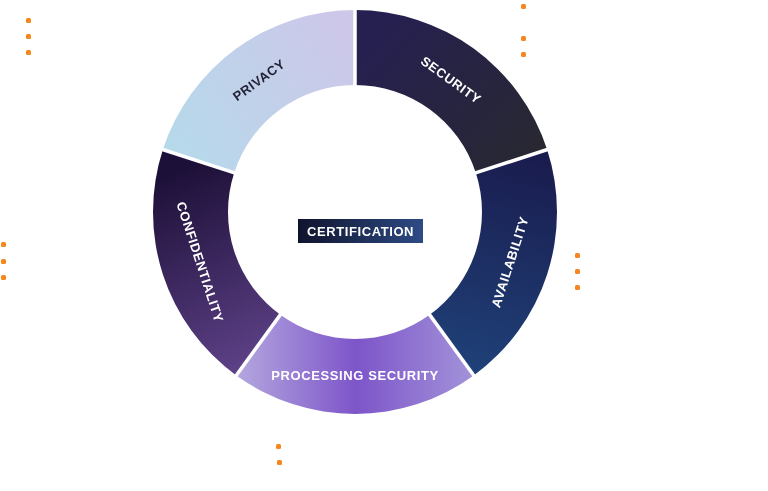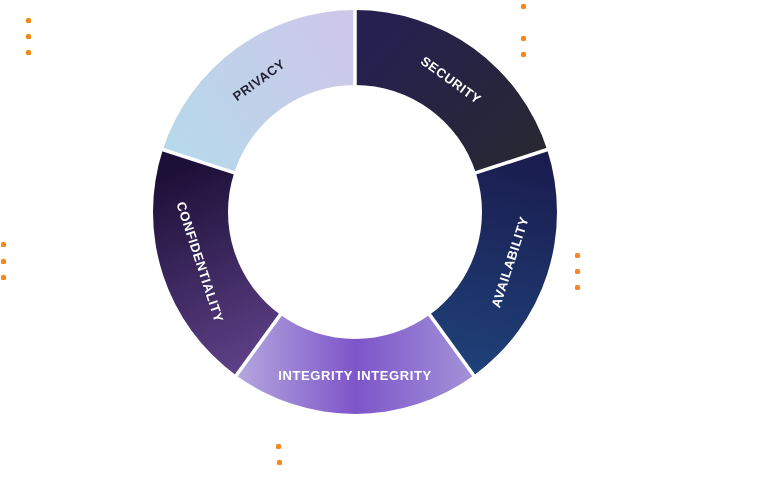--- a/index.html
+++ b/index.html
@@ -56,24 +56,25 @@
       <path d="M 162.88658370837896 149.57856713626066 A 202 202 0 0 1 354.99999999999994 10 L 354.99999999999994 85 A 127 127 0 0 0 234.2158224305155 172.7548417143817 Z" fill="url(#grad4)"></path>
       <line x1="355" y1="91" x2="355" y2="4" stroke="#ffffff" stroke-width="3.5"></line>
       <line x1="470.07783847171356" y1="174.60894368063134" x2="552.819755389392" y2="147.72446517001094" stroke="#ffffff" stroke-width="3.5"></line>
       <line x1="426.1220155273893" y1="309.89105631936866" x2="477.2593324768344" y2="380.27553482998906" stroke="#ffffff" stroke-width="3.5"></line>
       <line x1="283.87798447261076" y1="309.89105631936866" x2="232.7406675231656" y2="380.27553482998906" stroke="#ffffff" stroke-width="3.5"></line>
       <line x1="239.9221615282864" y1="174.6089436806314" x2="157.18024461060804" y2="147.72446517001097" stroke="#ffffff" stroke-width="3.5"></line>
     </svg>
   <div id="labels">
       <div class="seg-label" style="left: 450.809px; top: 80.1302px; color: rgb(255, 255, 255); transform: translate(-50%, -50%) rotate(36deg);">SECURITY</div>
       <div class="seg-label" style="left: 510.022px; top: 262.37px; color: rgb(255, 255, 255); transform: translate(-50%, -50%) rotate(-72deg);">AVAILABILITY</div>
-      <div class="seg-label" style="left: 355px; top: 375px; color: rgb(255, 255, 255); transform: translate(-50%, -50%) rotate(0deg);">INTEGRITY INTEGRITY</div>
+      <div class="seg-label" style="left: 355px; top: 375px; color: rgb(255, 255, 255); transform: translate(-50%, -50%) rotate(0deg);">PROCESSING SECURITY</div>
       <div class="seg-label" style="left: 199.978px; top: 262.37px; color: rgb(255, 255, 255); transform: translate(-50%, -50%) rotate(72deg);">CONFIDENTIALITY</div>
       <div class="seg-label" style="left: 259.191px; top: 80.1302px; color: rgb(34, 35, 54); transform: translate(-50%, -50%) rotate(324deg);">PRIVACY</div>
     </div>
+  <div class="badge" id="center-badge" style="left: 298px; top: 219px; width: 125px; height: 24px; color: rgb(255, 255, 255); background: linear-gradient(90deg, rgb(16, 19, 44), rgb(45, 75, 133));">CERTIFICATION</div>
   <div id="dots">
       <div class="dot" style="width: 5px; height: 5px; background: rgb(246, 135, 29); left: 25.5px; top: 17.5px;"></div>
       <div class="dot" style="width: 5px; height: 5px; background: rgb(246, 135, 29); left: 25.5px; top: 33.5px;"></div>
       <div class="dot" style="width: 5px; height: 5px; background: rgb(246, 135, 29); left: 25.5px; top: 49.5px;"></div>
       <div class="dot" style="width: 5px; height: 5px; background: rgb(246, 135, 29); left: 520.5px; top: 3.5px;"></div>
       <div class="dot" style="width: 5px; height: 5px; background: rgb(246, 135, 29); left: 520.5px; top: 35.5px;"></div>
       <div class="dot" style="width: 5px; height: 5px; background: rgb(246, 135, 29); left: 520.5px; top: 51.5px;"></div>
       <div class="dot" style="width: 5px; height: 5px; background: rgb(246, 135, 29); left: 0.5px; top: 241.5px;"></div>
       <div class="dot" style="width: 5px; height: 5px; background: rgb(246, 135, 29); left: 0.5px; top: 258.5px;"></div>
       <div class="dot" style="width: 5px; height: 5px; background: rgb(246, 135, 29); left: 0.5px; top: 274.5px;"></div>

